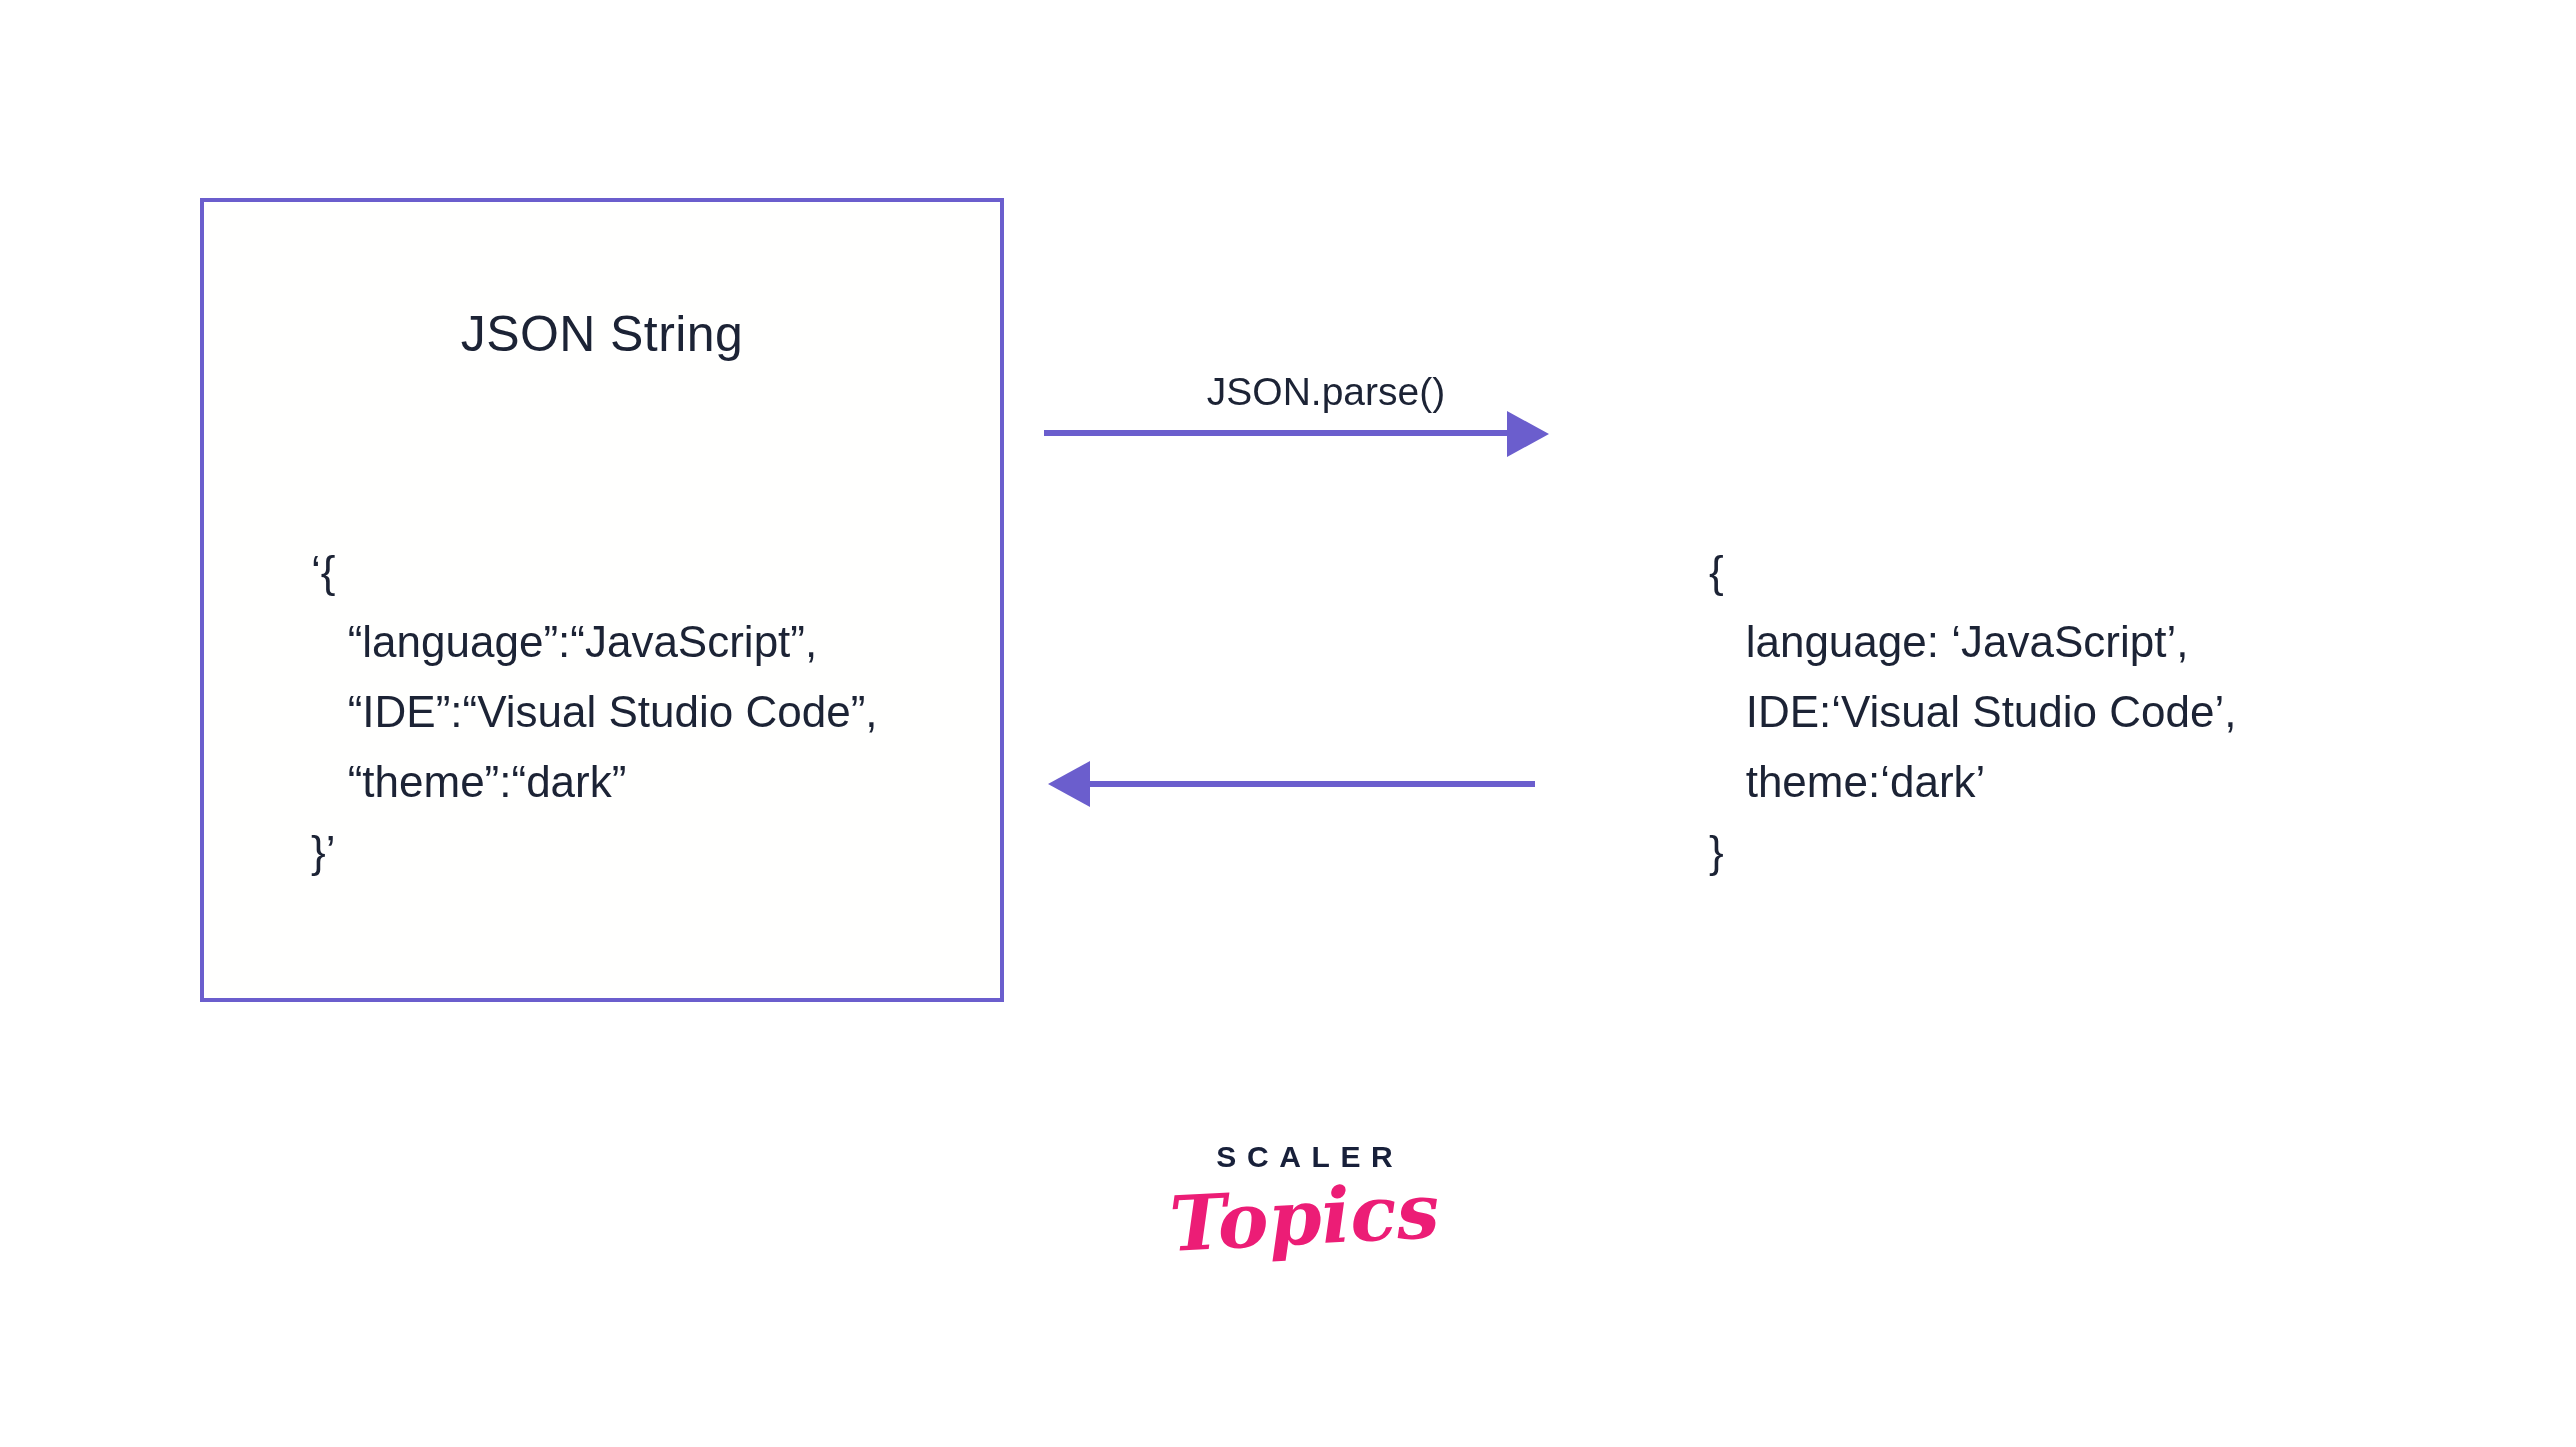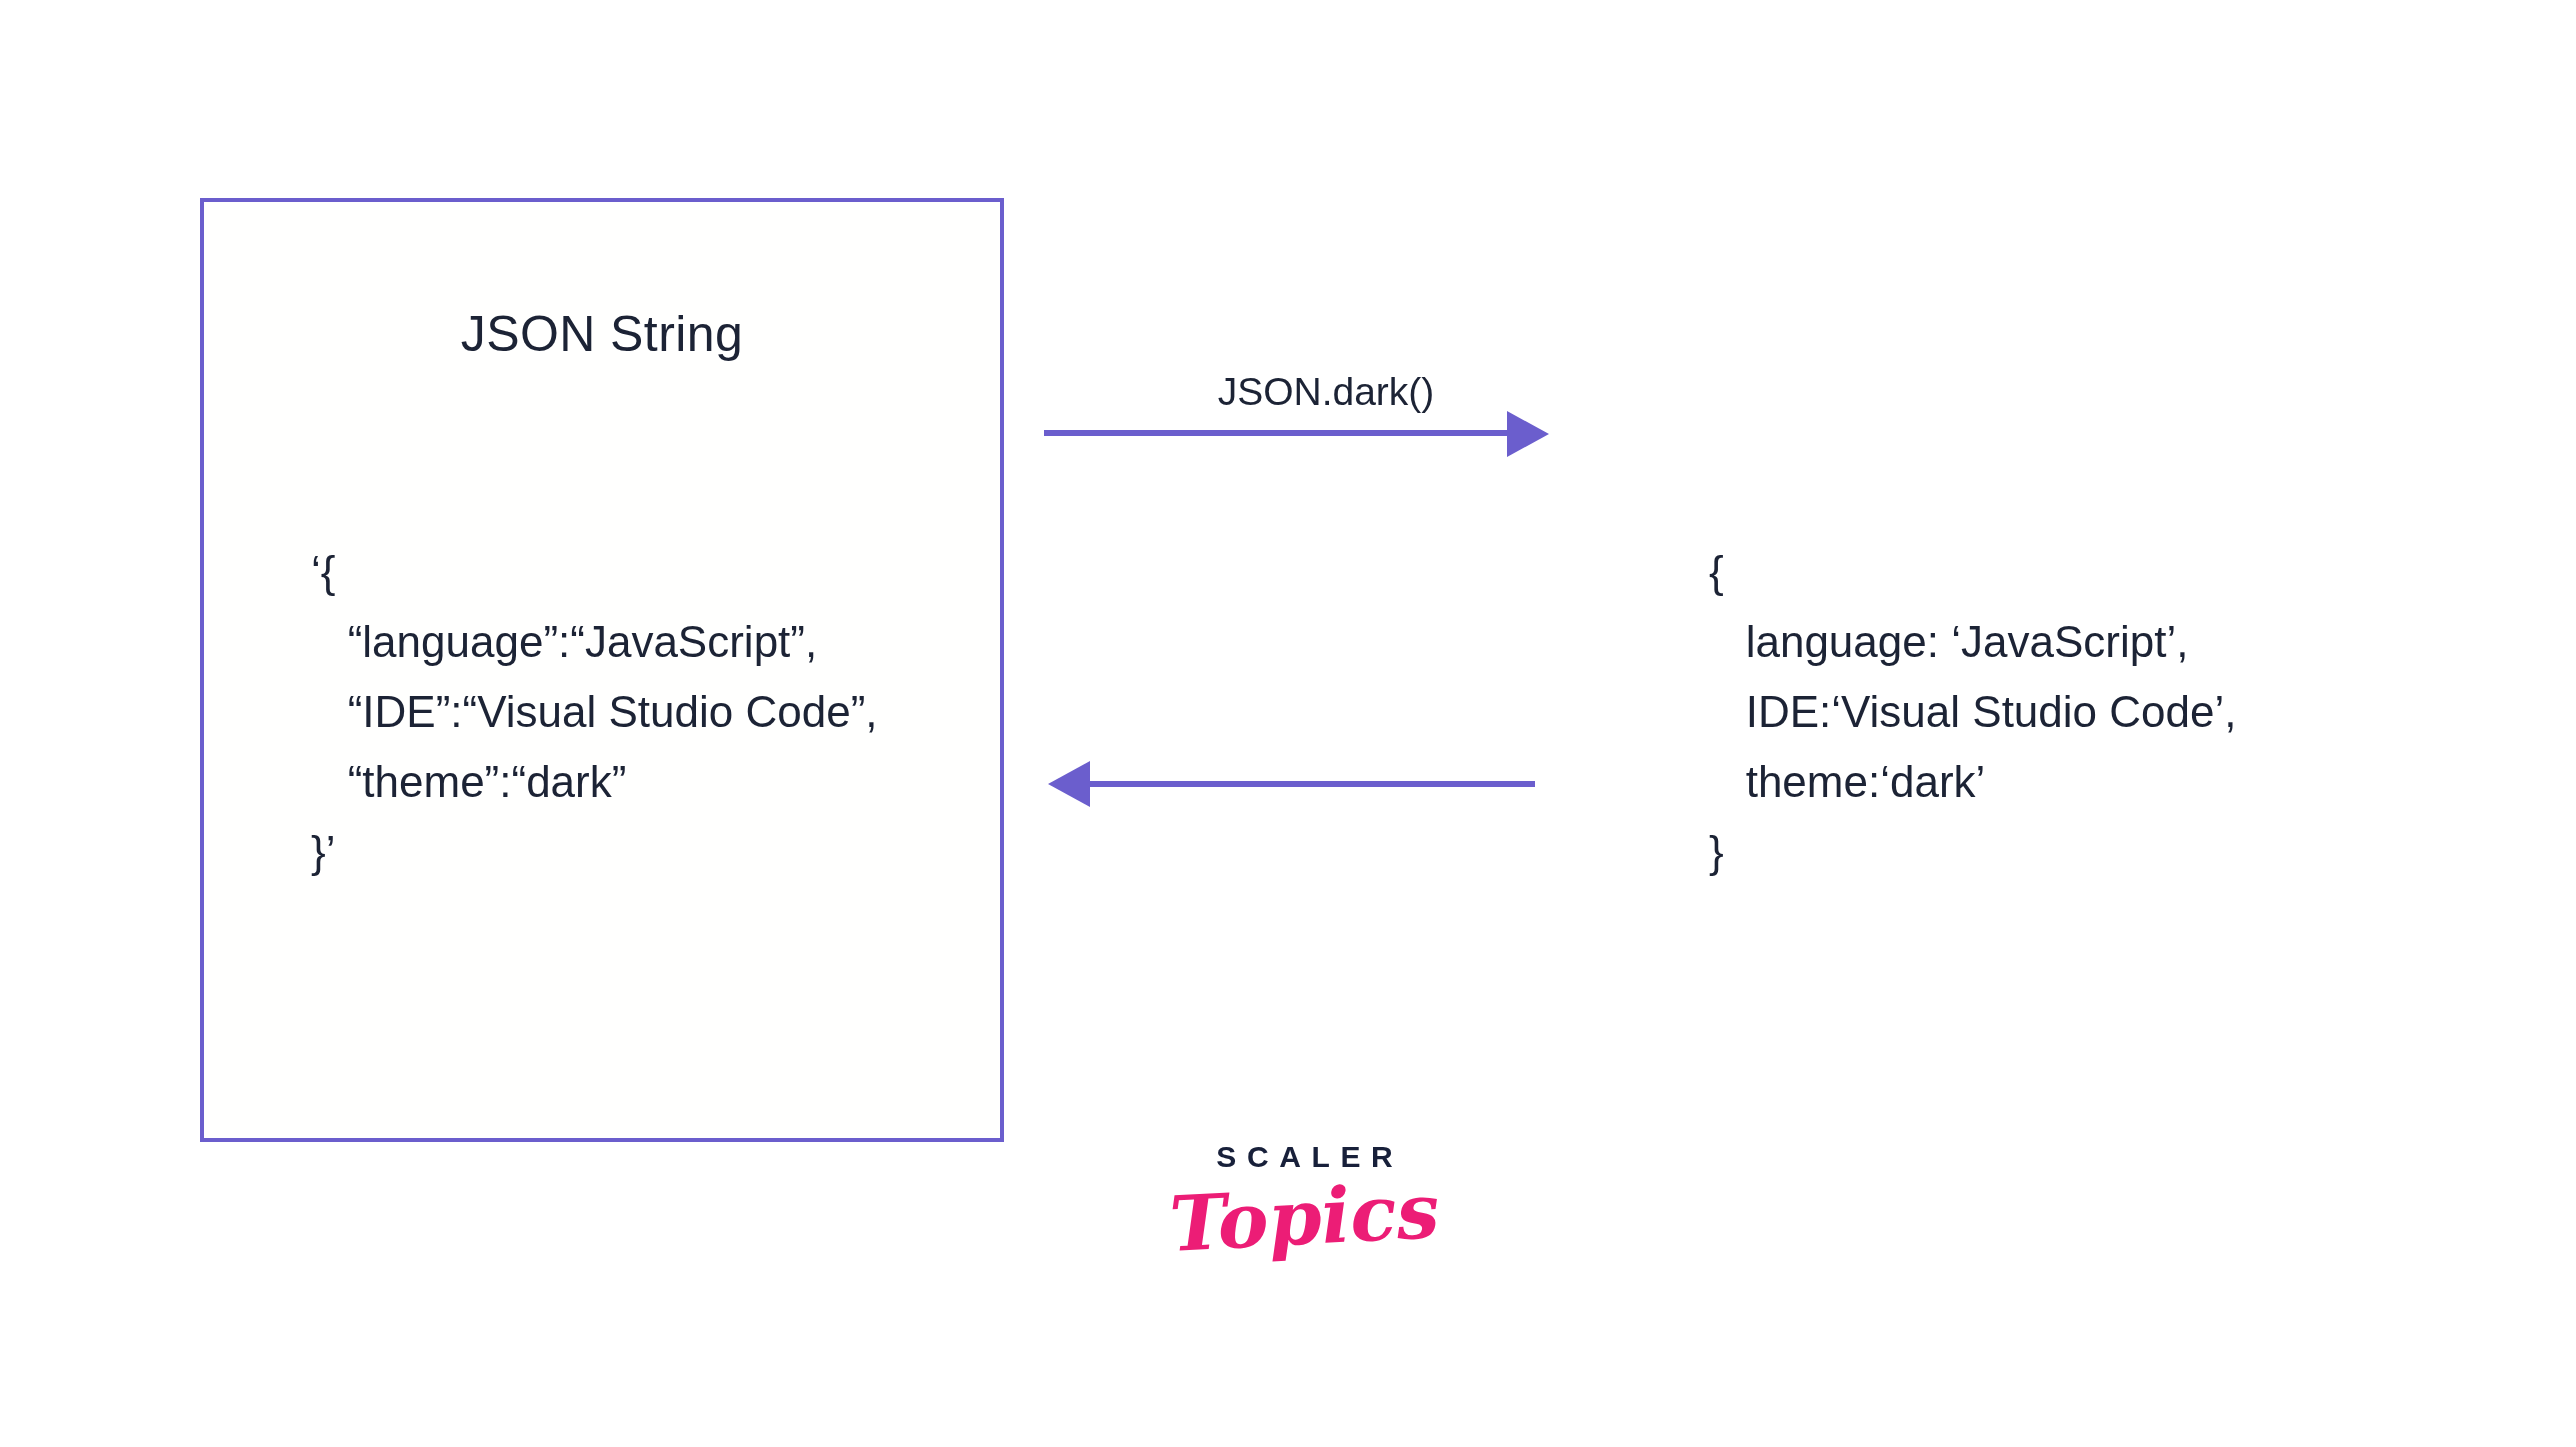--- a/index.html
+++ b/index.html
@@ -17,21 +17,21 @@
     height: 1447px;
     background: var(--paper);
     overflow: hidden;
     font-family: "Liberation Sans", sans-serif;
     color: var(--ink);
   }
   .box {
     position: absolute;
     top: 198px;
     width: 804px;
-    height: 944px;
+    height: 804px;
     border: 4.5px solid var(--accent);
     background: #fffffe;
   }
   .box.left  { left: 200px; }
   .box.right { left: 1570px; }
   .box-title {
     position: absolute;
     top: 103px;
     left: 0;
     width: 100%;
@@ -118,21 +118,21 @@
    “IDE”:“Visual Studio Code”,
    “theme”:“dark”
 }’</div>
 
   <div class="code right-code">{
    language: ‘JavaScript’,
    IDE:‘Visual Studio Code’,
    theme:‘dark’
 }</div>
 
-  <div class="arrow-label parse">JSON.dark()</div>
+  <div class="arrow-label parse">JSON.parse()</div>
   <div class="arrow-line parse"></div>
   <div class="arrow-head point-right"></div>
 
   <div class="arrow-line stringify"></div>
   <div class="arrow-head point-left"></div>
 
   <div class="logo">
     <div class="logo-primary">SCALER</div>
     <div class="logo-secondary">Topics</div>
   </div>

